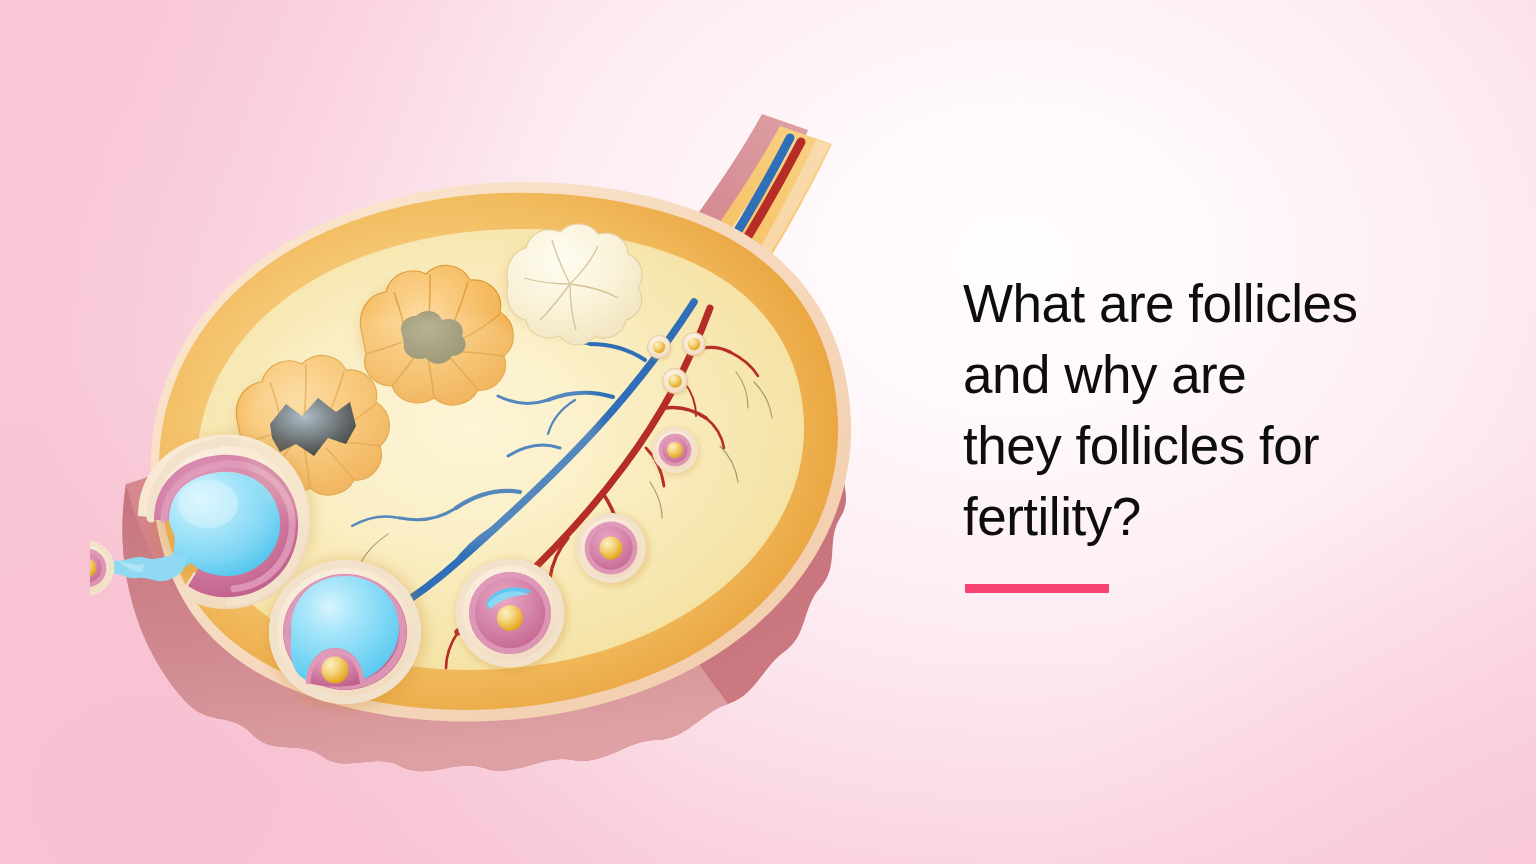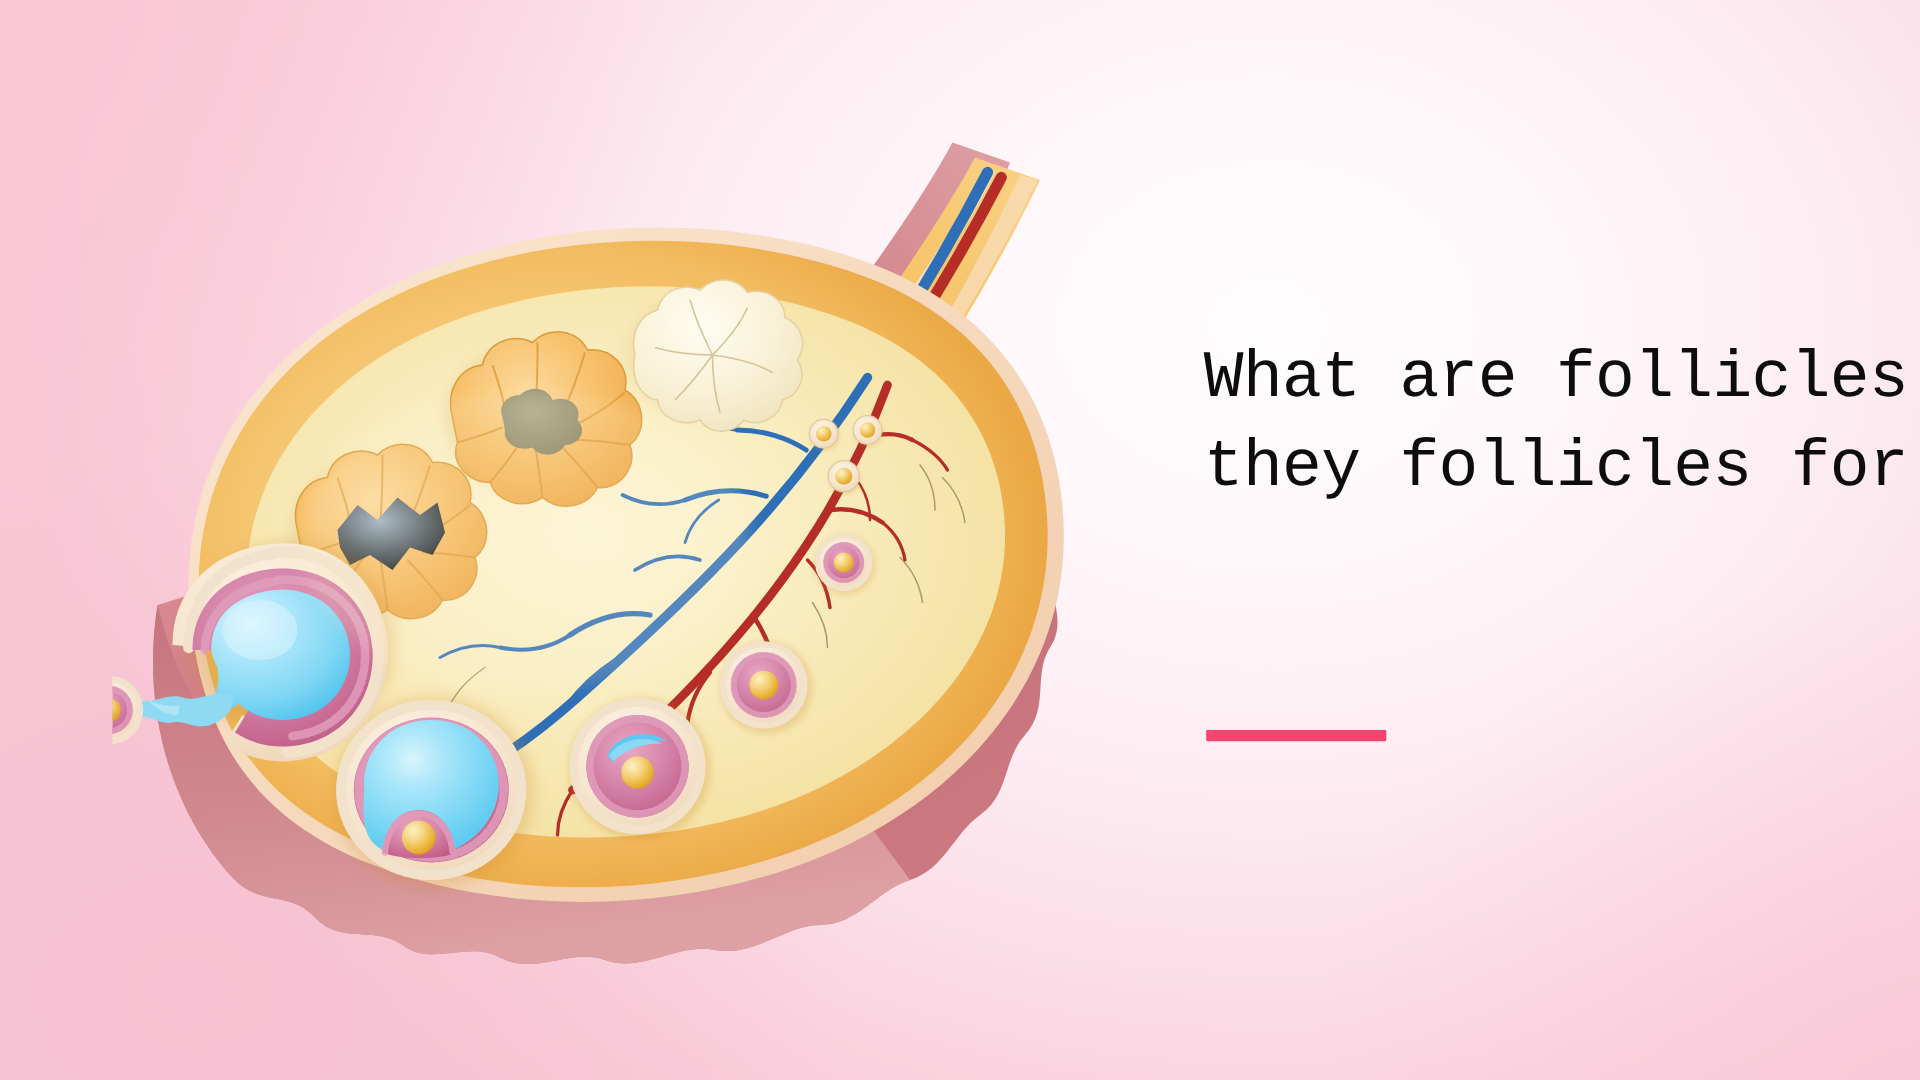--- a/index.html
+++ b/index.html
@@ -26,21 +26,21 @@
 
   
   #illustration{position:absolute;left:90px;top:52px;width:810px;height:760px;}
   #illustration svg{display:block;width:100%;height:100%;}
 
   
   #headline{
     position:absolute;left:963px;top:268px;width:530px;
   }
   .hl-line{
-    font-family:Liberation Mono, monospace;
+    font-family:Liberation Sans, sans-serif;
     font-size:53px;
     line-height:71px;
     font-weight:400;
     letter-spacing:-0.5px;
     color:#0d0d0d;
     white-space:nowrap;
   }
   #accent-rule{
     position:absolute;left:965px;top:584px;
     width:144px;height:9px;border-radius:1px;
@@ -497,18 +497,20 @@
         <circle cx="-3" cy="516" r="17" fill="none" stroke="#e19cbb" stroke-width="5" stroke-dasharray="1.8 2.6" stroke-linecap="round" opacity=".85"></circle>
         <circle cx="-3" cy="516" r="9.5" fill="url(#gOocyte)"></circle>
       </g>
 
       <ellipse cx="330" cy="380" rx="180" ry="120" fill="#fff7d8" opacity=".18" filter="url(#fSoft)"></ellipse>
     </svg>
   </div>
 
   <div id="headline" style="color: rgb(13, 13, 13);">
     <div class="hl-line">What are follicles</div>
+    <div class="hl-line">and why are</div>
     <div class="hl-line">they follicles for</div>
+    <div class="hl-line">fertility?</div>
   </div>
 
   <div id="accent-rule" style="background: rgb(246, 67, 111);"></div>
 
 </div>
 
 </body></html>

